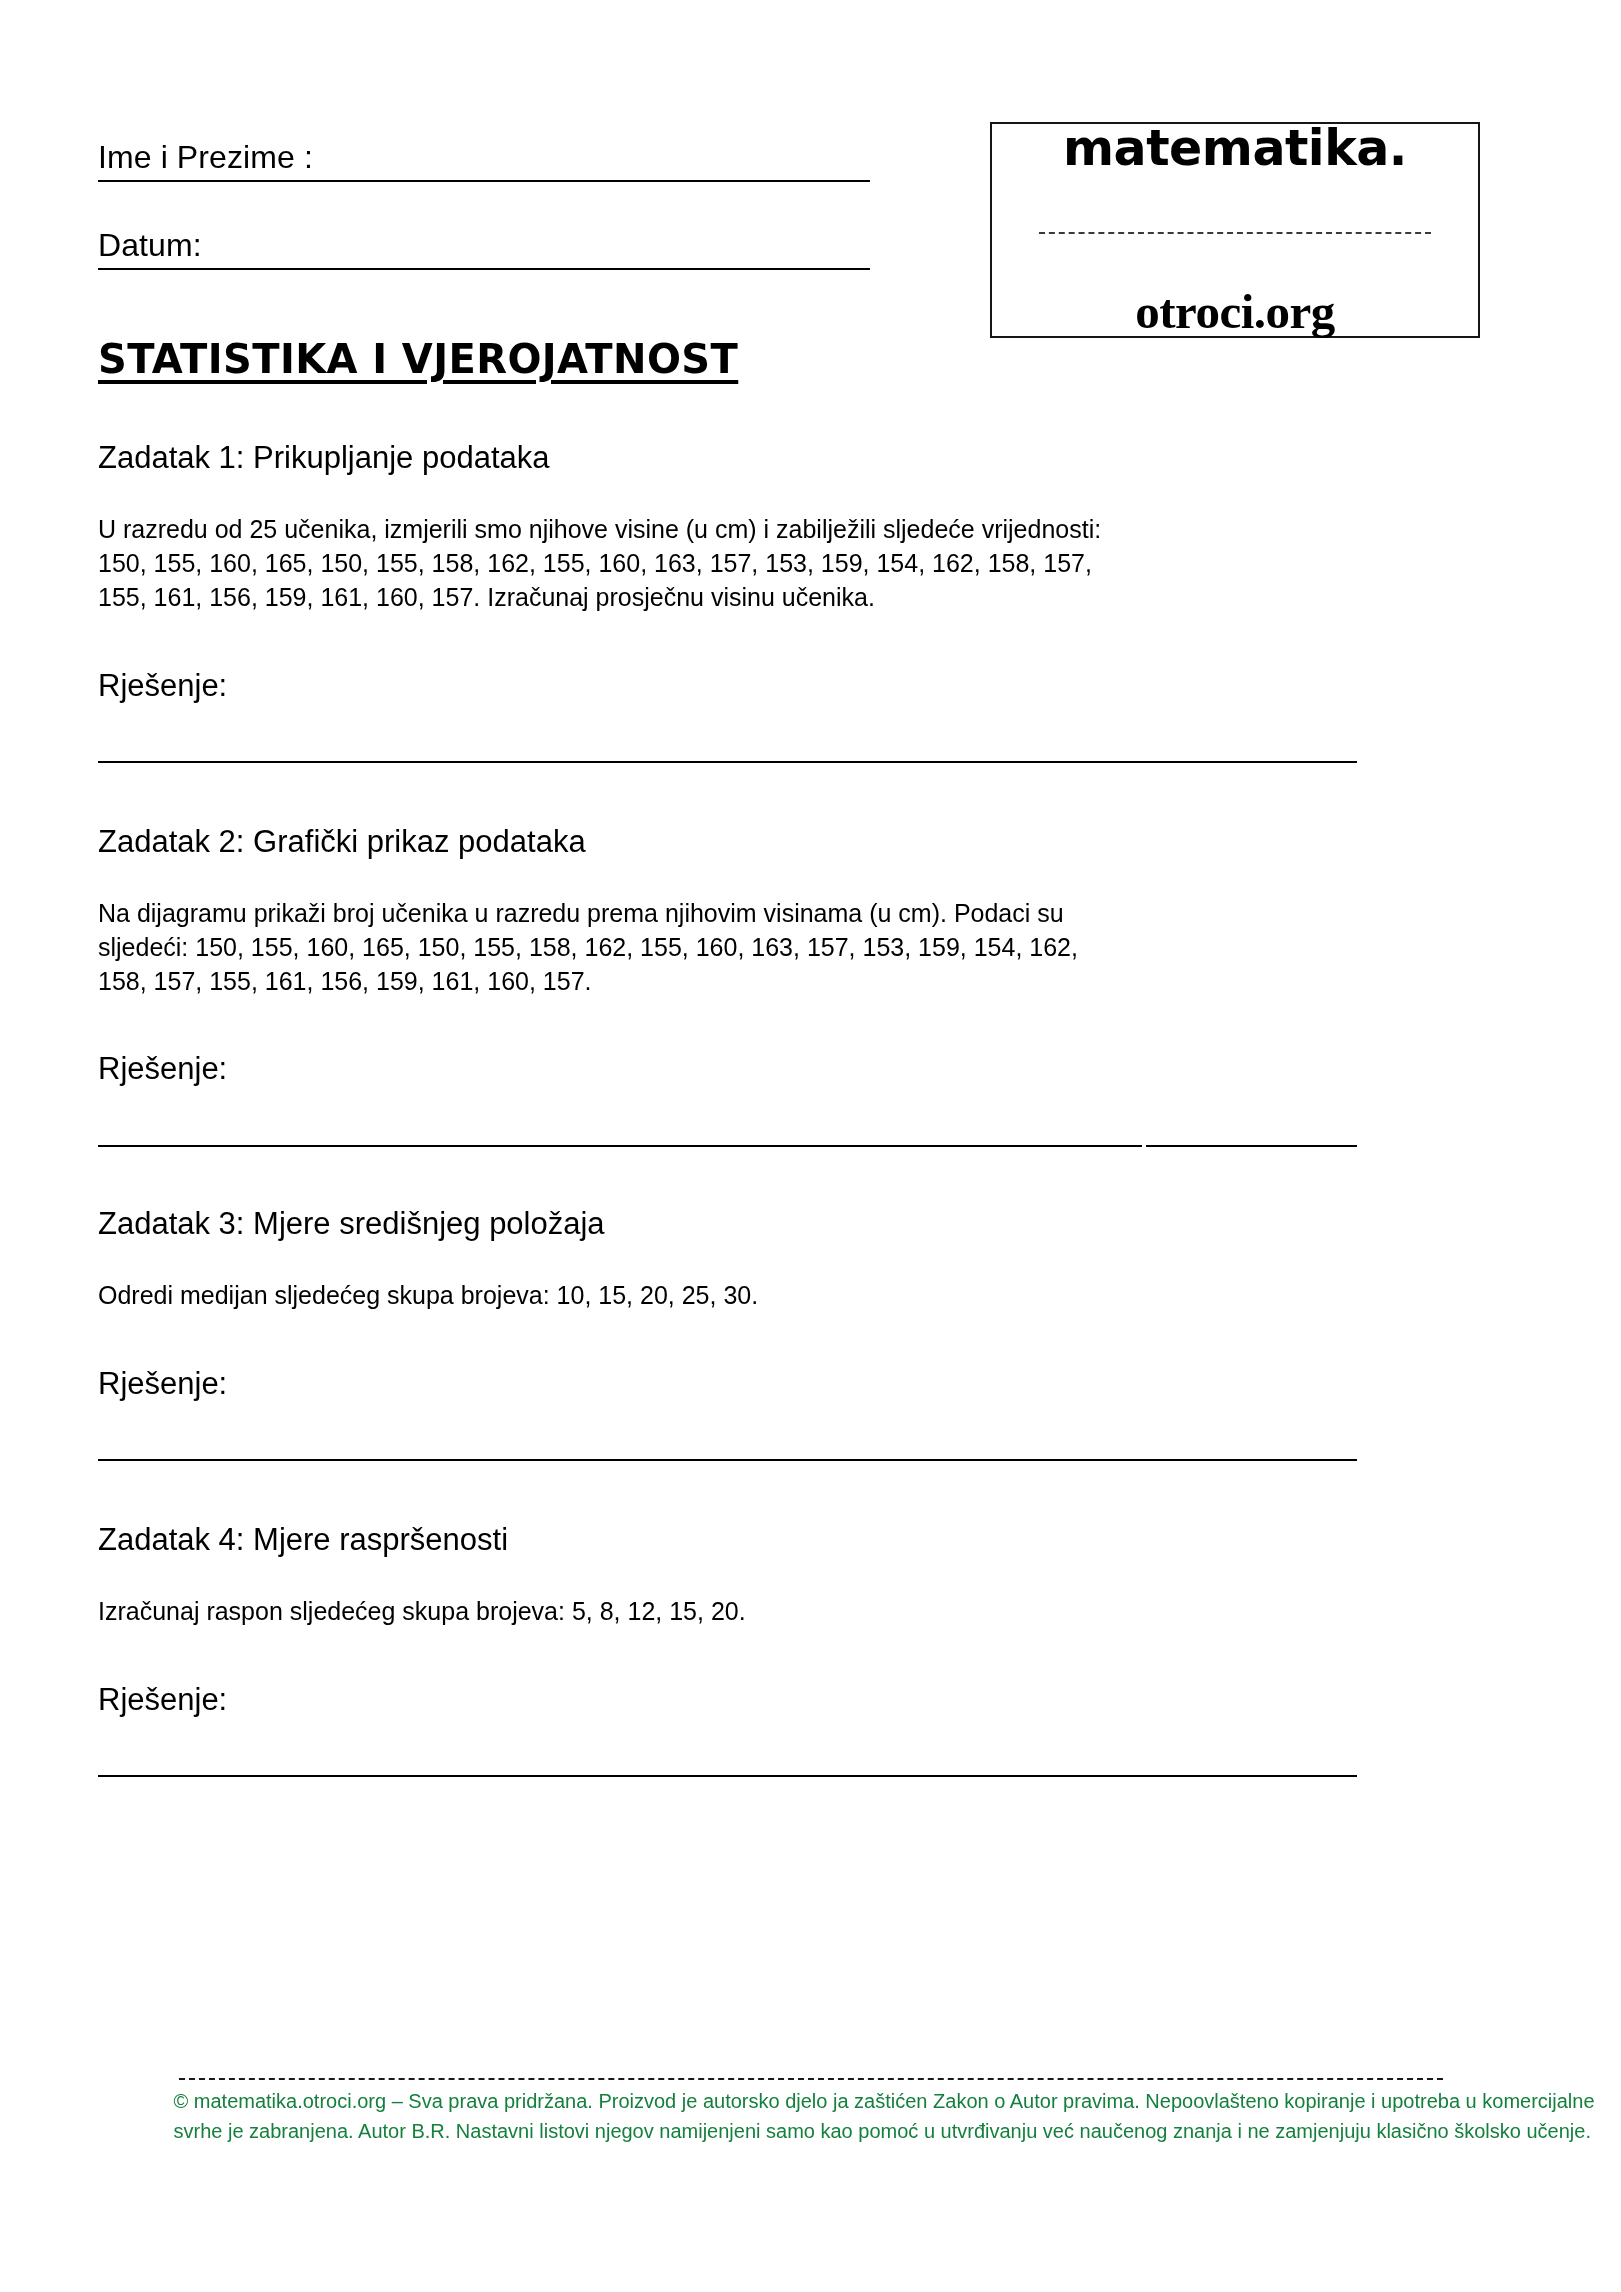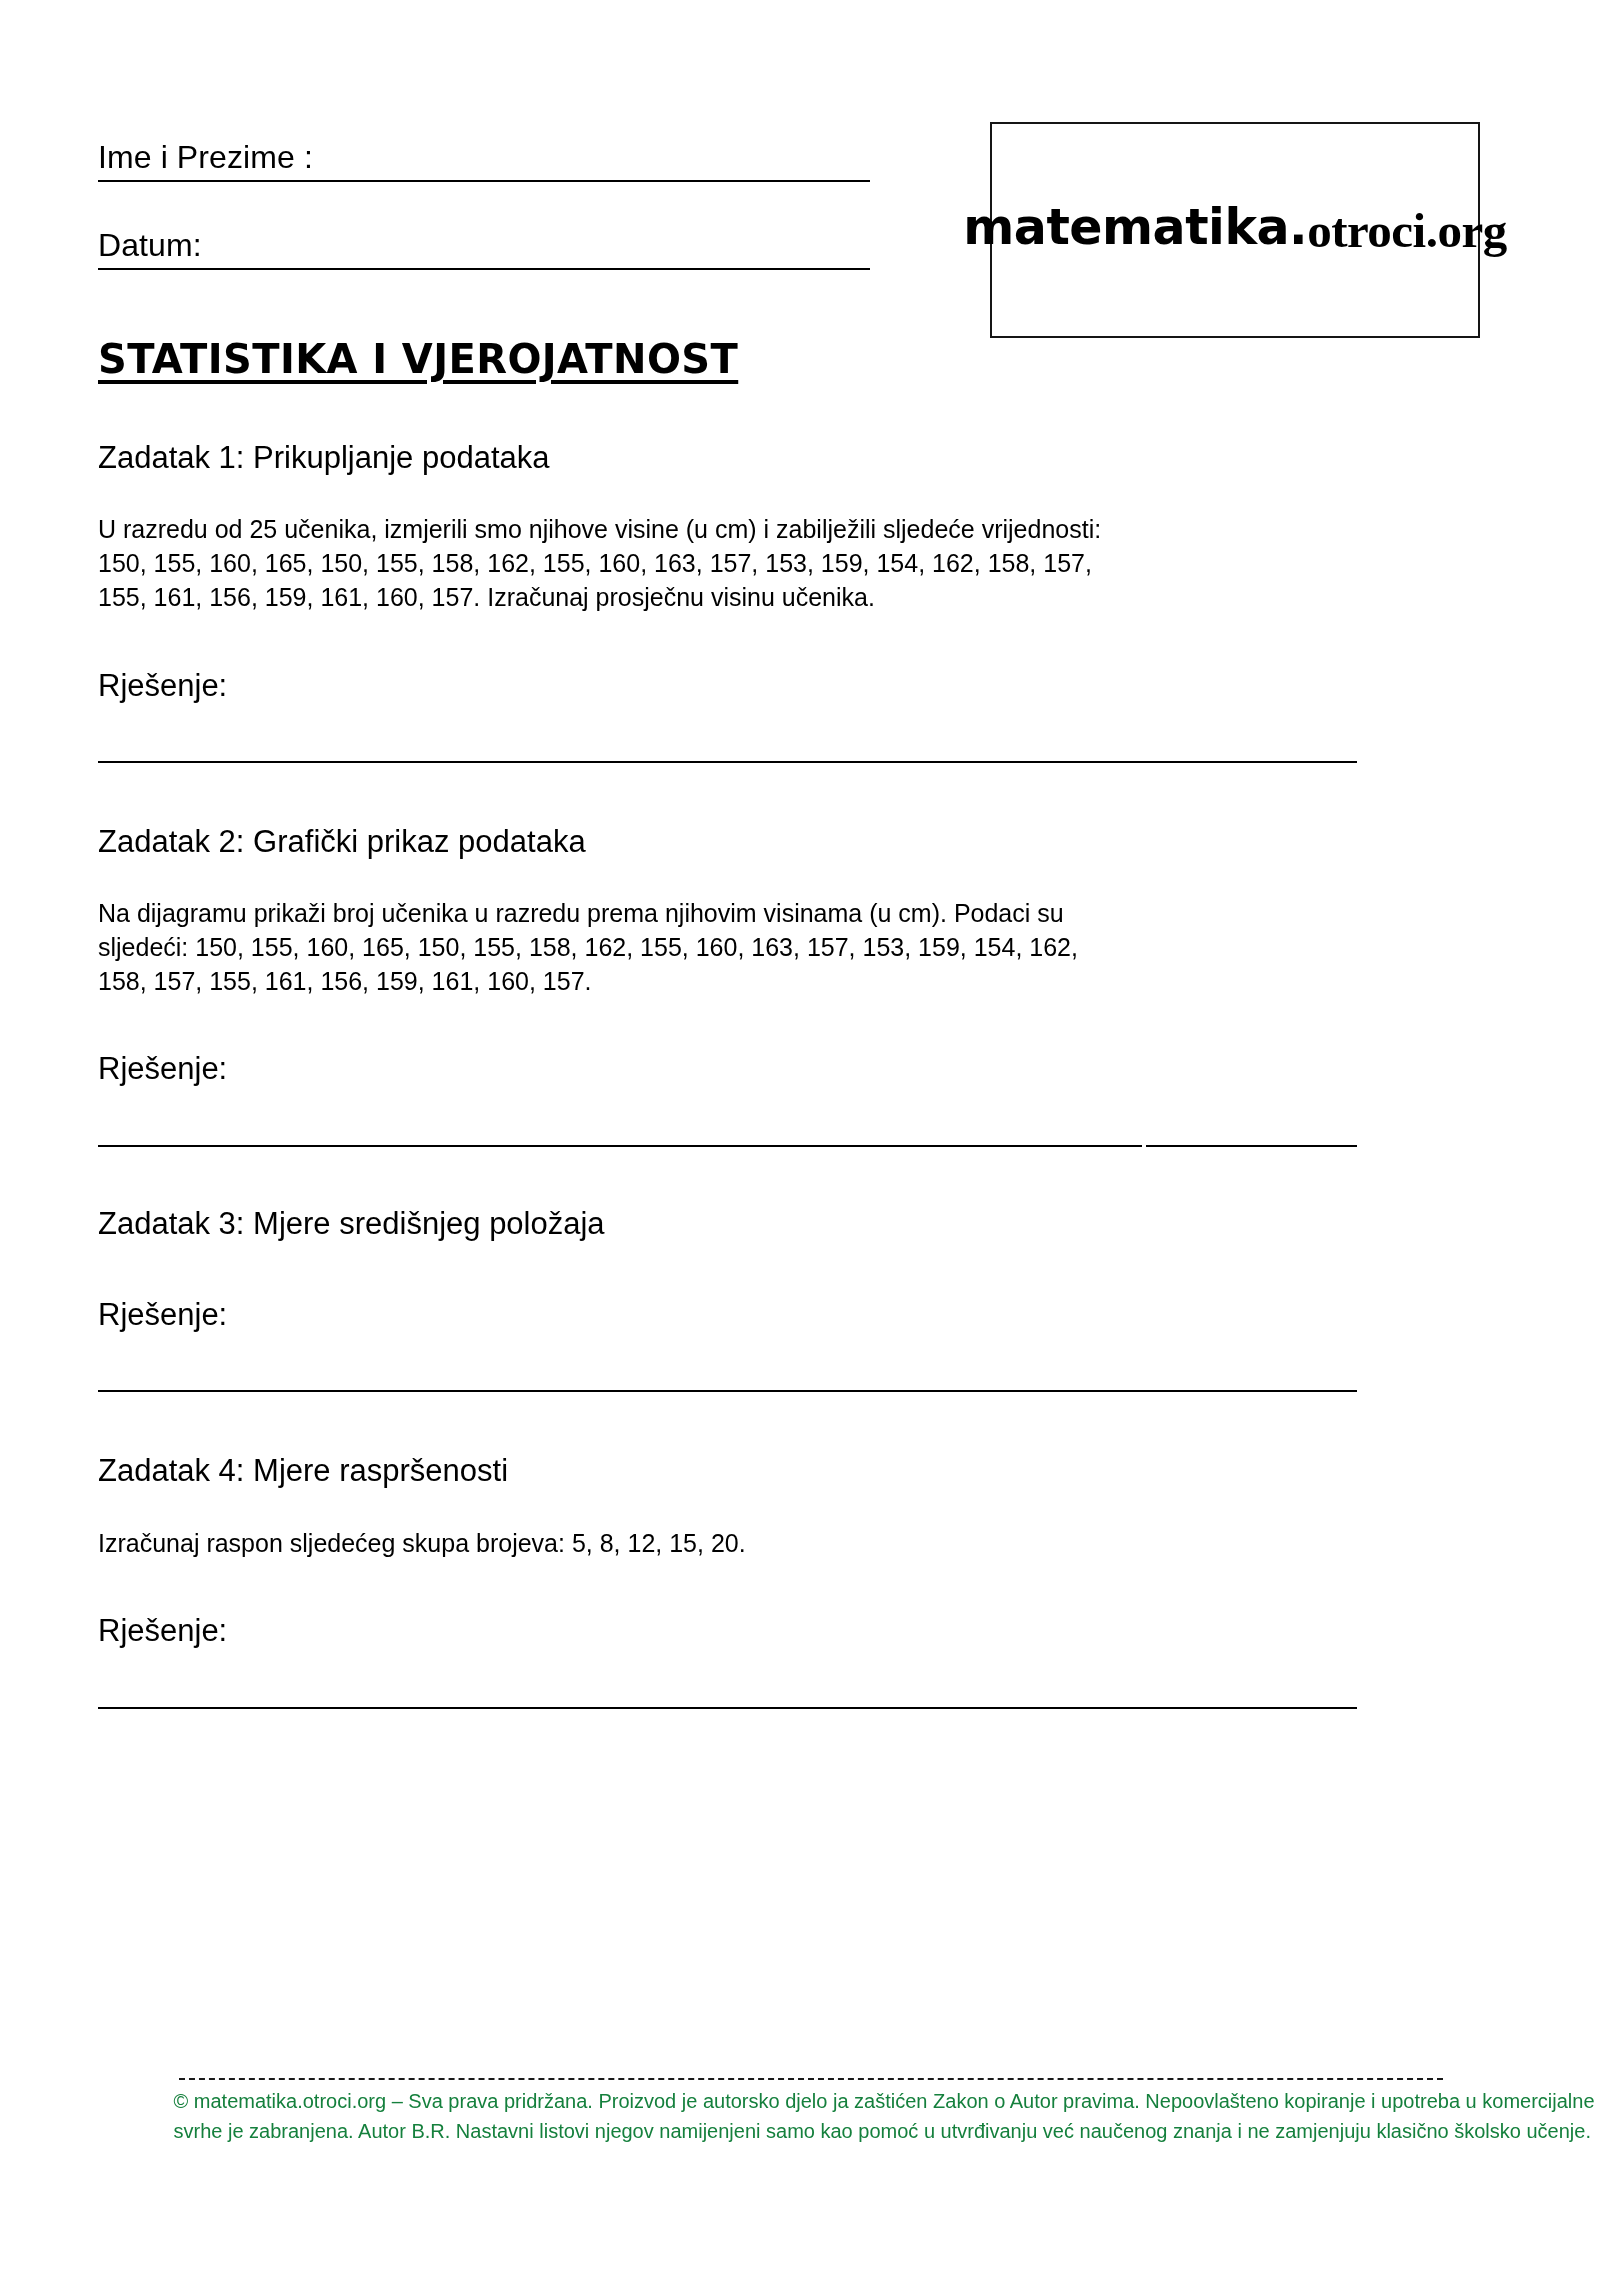--- a/index.html
+++ b/index.html
@@ -47,23 +47,24 @@
   .logo-box {
     position: absolute;
     left: 990px;
     top: 122px;
     width: 490px;
     height: 216px;
     border: 2.9px solid #151515;
     box-sizing: border-box;
     background: #fff;
     display: flex;
-    flex-direction: row;
+    flex-direction: column;
     align-items: center;
     justify-content: center;
+    gap: 48px;
   }
   .logo-line {
     font-family: "DejaVu Sans", sans-serif;
     font-weight: bold;
     font-size: 49px;
     line-height: 1.0;
     letter-spacing: -0.5px;
     color: #000;
     text-align: center;
   }
@@ -203,20 +204,21 @@
       <p class="solution-label">Rješenje:</p>
       <div class="answer-rule split">
         <span class="seg-a"></span>
         <span class="seg-b"></span>
       </div>
     </div>
     <div class="gap-after-rule"></div>
 
     <div class="task">
       <p class="task-heading">Zadatak 3: Mjere središnjeg položaja</p>
+      <p class="task-body">Odredi medijan sljedećeg skupa brojeva: 10, 15, 20, 25, 30.</p>
       <p class="solution-label">Rješenje:</p>
       <div class="answer-rule"></div>
     </div>
     <div class="gap-after-rule"></div>
 
     <div class="task">
       <p class="task-heading">Zadatak 4: Mjere raspršenosti</p>
       <p class="task-body">Izračunaj raspon sljedećeg skupa brojeva: 5, 8, 12, 15, 20.</p>
       <p class="solution-label">Rješenje:</p>
       <div class="answer-rule"></div>

